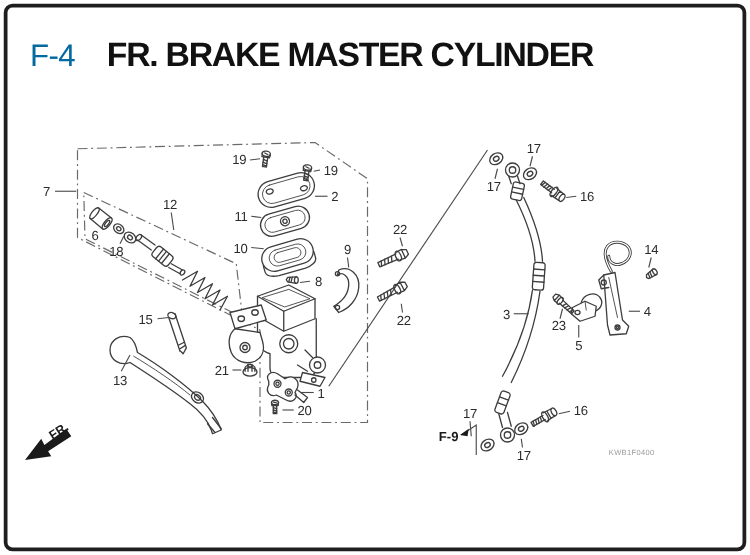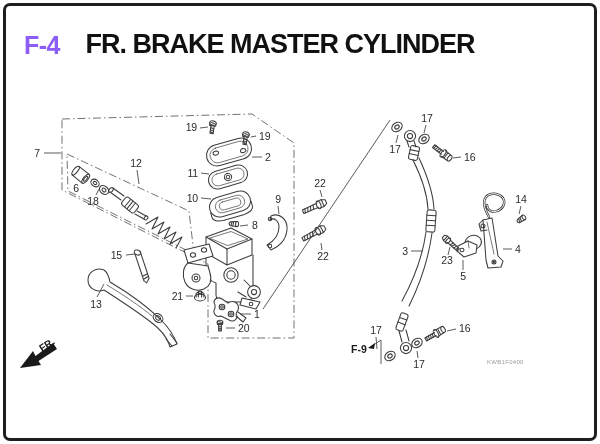--- a/index.html
+++ b/index.html
@@ -5,22 +5,22 @@
   html,body{margin:0;padding:0;}
   body{
     width:600px;height:444px;position:relative;background:#fff;
     font-family:"Liberation Sans",sans-serif;overflow:hidden;
   }
   .page-border{
     position:absolute;left:3px;top:3px;right:3px;bottom:3px;
     border:3px solid #1e1e1e;border-radius:7px;pointer-events:none;
   }
   .figure-code{
-    position:absolute;left:24px;top:31px;font-size:25px;font-weight:bold;
-    color:#8b5cf6;letter-spacing:-0.5px;
+    position:absolute;left:24px;top:31px;font-size:25px;font-weight:normal;
+    color:#0369a1;letter-spacing:-0.5px;
   }
   .page-title{
     position:absolute;left:280px;top:29px;transform:translateX(-50%);
     font-size:27px;font-weight:bold;color:#111;letter-spacing:-1px;white-space:nowrap;
   }
   svg{position:absolute;left:0;top:0;}
   svg *{vector-effect:non-scaling-stroke;}
   .ln, .ln *{stroke:#3d3d3d;fill:none;stroke-width:1.05;stroke-linecap:round;stroke-linejoin:round;}
   .fillw{fill:#fff;}
   .thin{stroke-width:0.7;}

